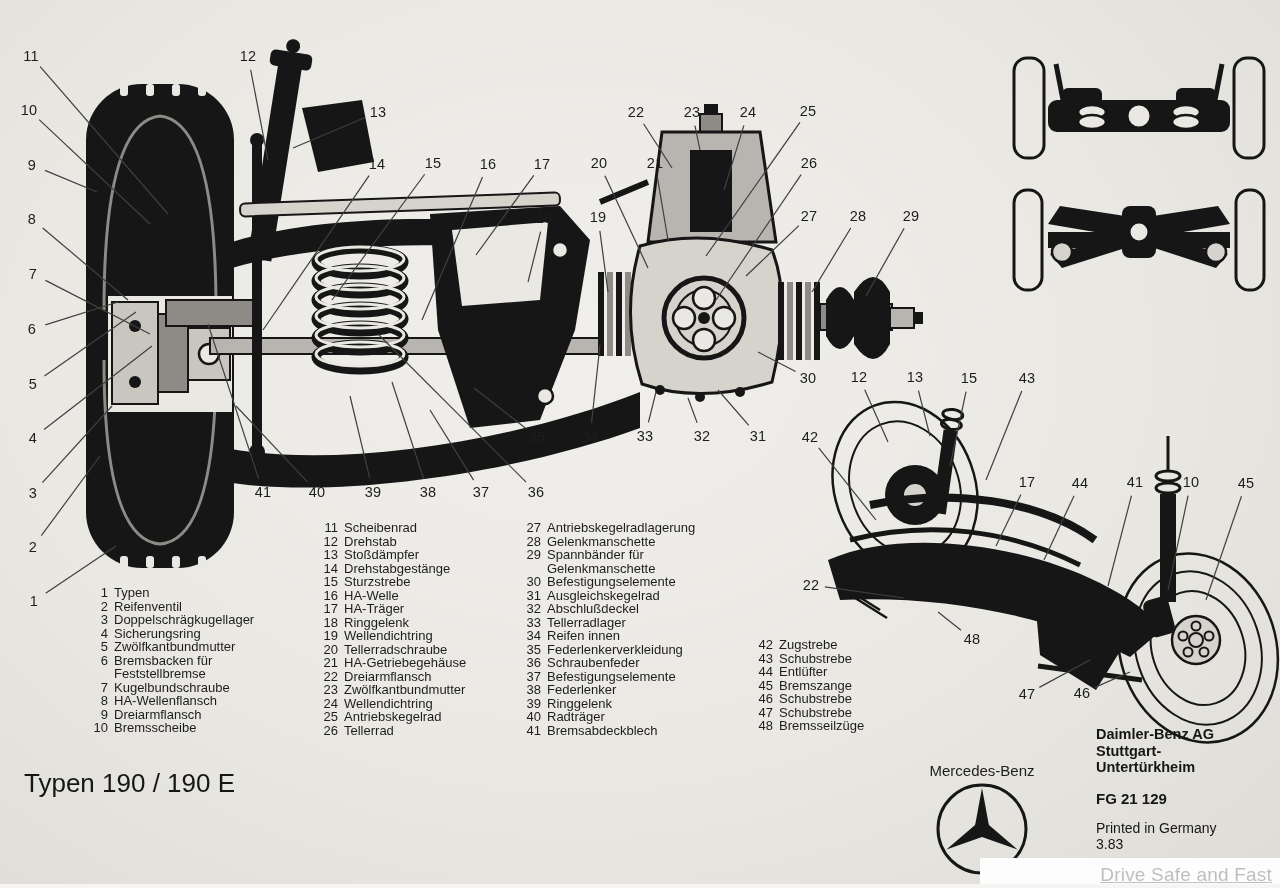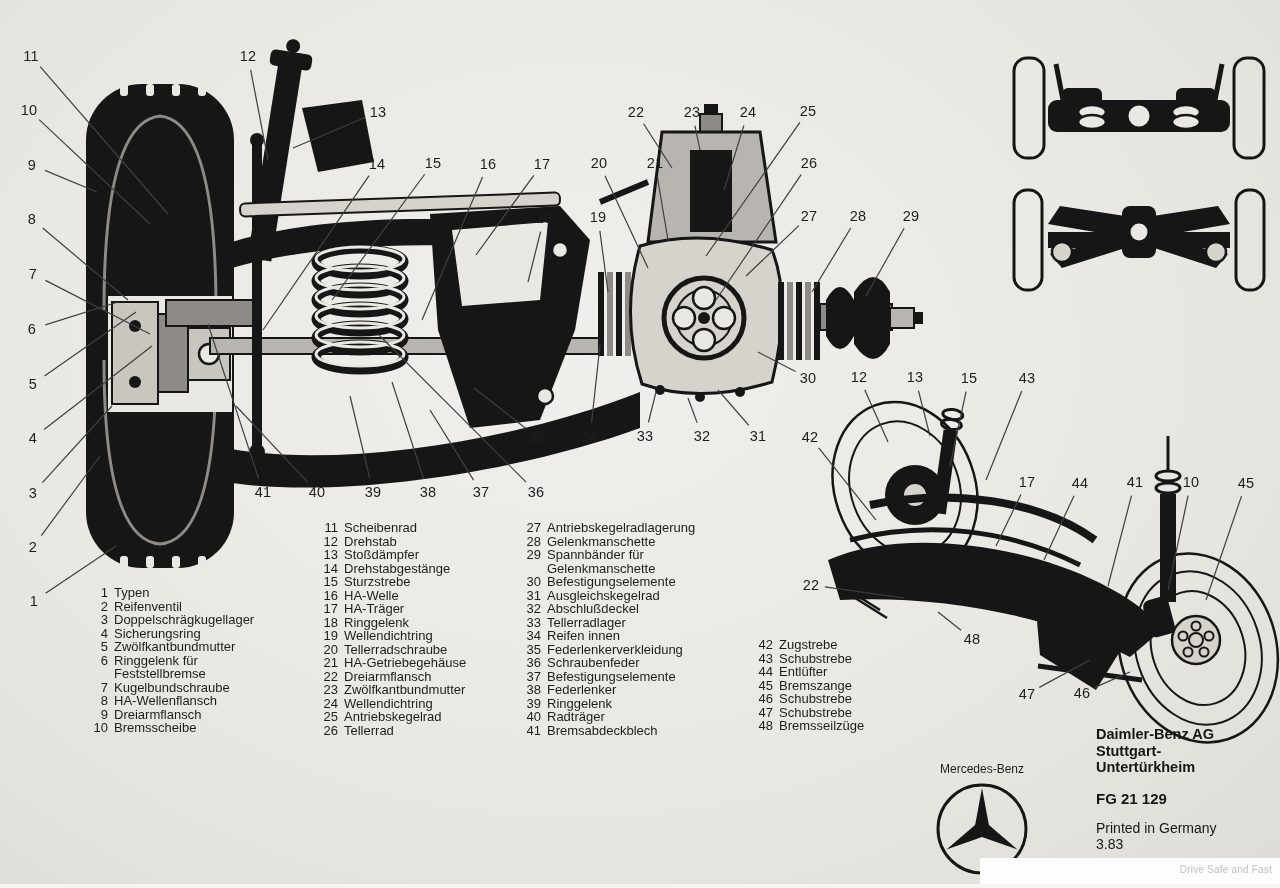--- a/index.html
+++ b/index.html
@@ -23,32 +23,32 @@
   }
   .plist-col{position:absolute;font-size:13px;line-height:13.5px;color:#1d1d1d;}
   .plist-row{display:flex;align-items:flex-start;}
   .plist-num{text-align:right;flex:none;padding-right:6px;}
   .plist-label{white-space:pre-line;}
   .title-block{position:absolute;left:24px;top:766px;color:#161616;}
   .main-title{font-size:38px;font-weight:700;letter-spacing:-0.8px;line-height:40px;}
   .sub-title{font-size:26px;font-weight:400;letter-spacing:0;line-height:30px;margin-top:2px;}
   .brand-label{
     position:absolute;left:982px;top:762px;transform:translateX(-50%);
-    font-size:12px;color:#1d1d1d;white-space:nowrap;
+    font-size:15px;color:#1d1d1d;white-space:nowrap;
   }
   .pub-block{position:absolute;left:1064px;top:726px;color:#161616;font-size:14.5px;line-height:16.5px;margin-left:32px;}
   .pub-company{font-weight:700;white-space:pre-line;}
   .pub-code{font-weight:700;margin-top:15px;font-size:15px;}
   .pub-printed{margin-top:14px;white-space:pre-line;font-size:14px;line-height:15.5px;}
   .watermark-bar{
     position:absolute;right:0;top:858px;width:300px;height:30px;background:#fdfdfd;z-index:2;
   }
   .watermark{
     position:absolute;right:8px;top:864px;z-index:3;
-    font-size:10px;color:#bdbfc0;letter-spacing:.2px;
+    font-size:19px;color:#bdbfc0;letter-spacing:.2px;text-decoration:underline;
   }
   .bottom-edge{position:absolute;left:0;bottom:0;width:100%;height:4px;background:#f6f5f3;z-index:2;}
 </style>
 </head>
 <body>
 
 <div class="page">
 
   <svg id="illustration" class="layer" width="1280" height="888" viewBox="0 0 1280 888">
 
@@ -381,21 +381,21 @@
         <div class="plist-row">
           <span class="plist-num" style="width: 22px;">4</span>
           <span class="plist-label">Sicherungsring</span>
         </div>
         <div class="plist-row">
           <span class="plist-num" style="width: 22px;">5</span>
           <span class="plist-label">Zwölfkantbundmutter</span>
         </div>
         <div class="plist-row">
           <span class="plist-num" style="width: 22px;">6</span>
-          <span class="plist-label">Ringgelenk für
+          <span class="plist-label">Bremsbacken für
 Feststellbremse</span>
         </div>
         <div class="plist-row">
           <span class="plist-num" style="width: 22px;">7</span>
           <span class="plist-label">Kugelbundschraube</span>
         </div>
         <div class="plist-row">
           <span class="plist-num" style="width: 22px;">8</span>
           <span class="plist-label">HA-Wellenflansch</span>
         </div>
@@ -563,20 +563,21 @@
           <span class="plist-label">Schubstrebe</span>
         </div>
         <div class="plist-row">
           <span class="plist-num" style="width: 24px;">48</span>
           <span class="plist-label">Bremsseilzüge</span>
         </div>
       </div>
     </div>
 
   <div class="title-block">
+    <div class="sub-title">Typen 190 / 190 E</div>
   </div>
 
   <div class="brand-label">Mercedes-Benz</div>
   <div class="pub-block">
     <div class="pub-company">Daimler-Benz AG
 Stuttgart-
 Untertürkheim</div>
     <div class="pub-code">FG 21 129</div>
     <div class="pub-printed">Printed in Germany
 3.83</div>

